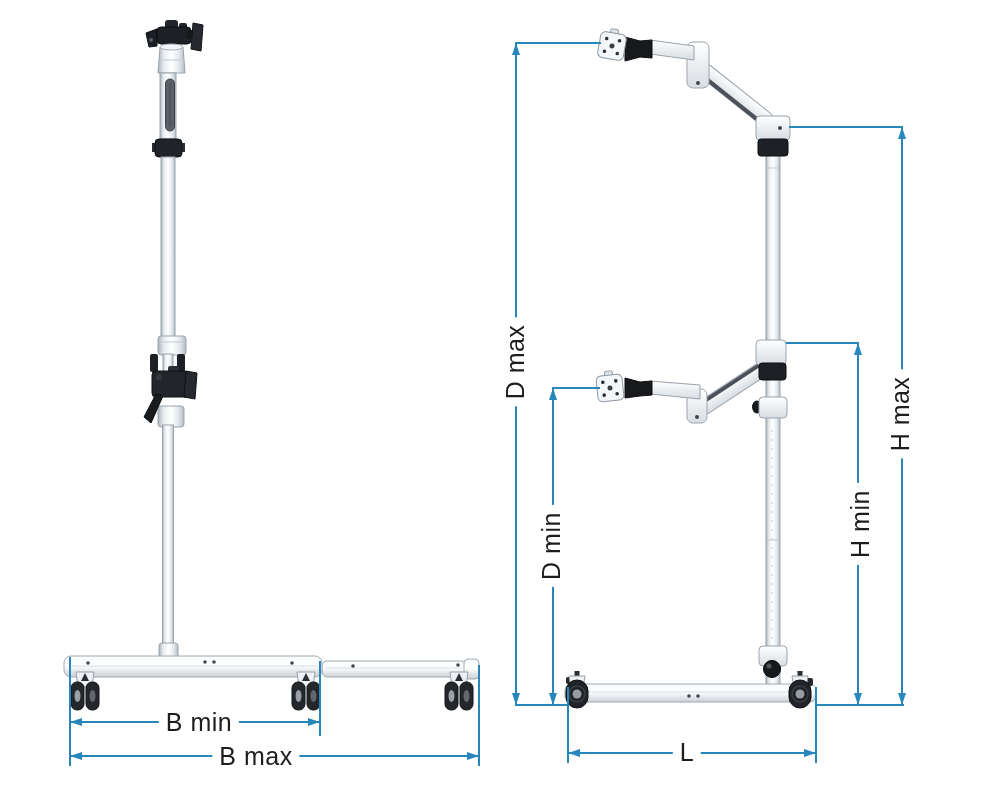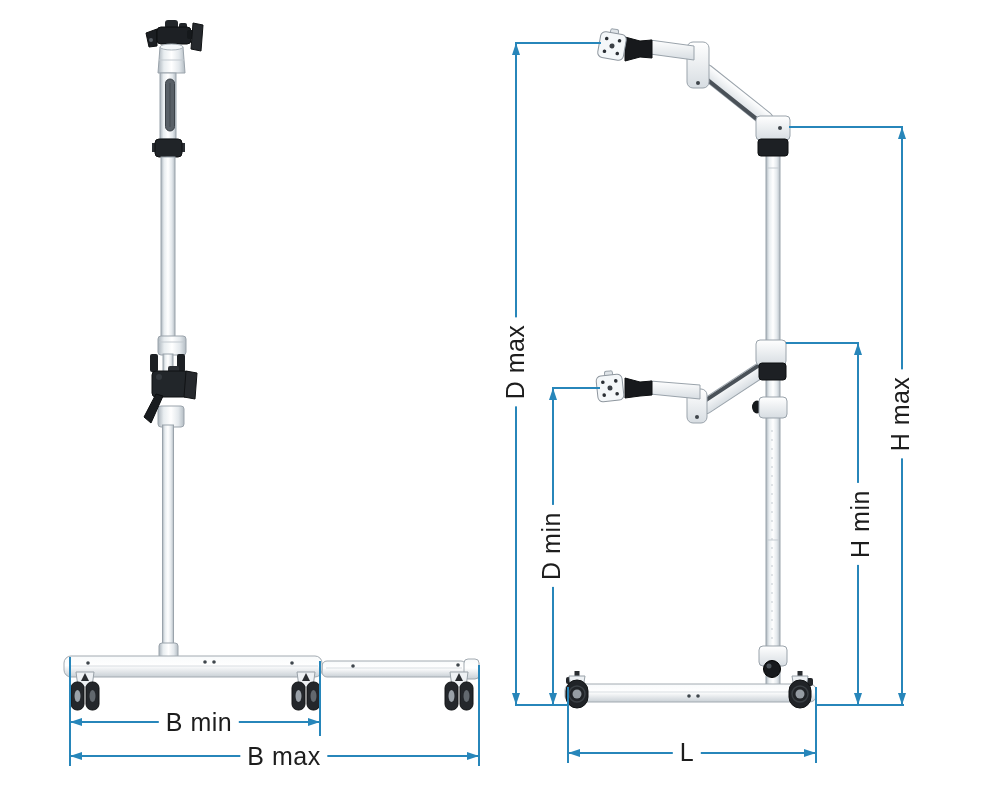--- a/index.html
+++ b/index.html
@@ -224,21 +224,21 @@
     <line x1="902" y1="127" x2="902" y2="705" marker-start="url(#ah)" marker-end="url(#ah)"></line>
 
     <line x1="568" y1="688" x2="568" y2="762"></line>
     <line x1="816" y1="688" x2="816" y2="762"></line>
     <line x1="568" y1="753" x2="816" y2="753" marker-start="url(#ah)" marker-end="url(#ah)"></line>
   </g>
 </svg>
 
 <div class="dim-label" style="left:199px;top:722px">B min</div>
 
-<div class="dim-label" style="left:284px;top:756px">B max</div>
+<div class="dim-label" style="left:256px;top:756px">B max</div>
 
 <div class="dim-label vert" style="left:515px;top:362px">D max</div>
 
 <div class="dim-label vert" style="left:551px;top:546px">D min</div>
 
 <div class="dim-label vert" style="left:860px;top:524px">H min</div>
 
 <div class="dim-label vert" style="left:900px;top:414px">H max</div>
 
 <div class="dim-label" style="left:687px;top:752px">L</div>

